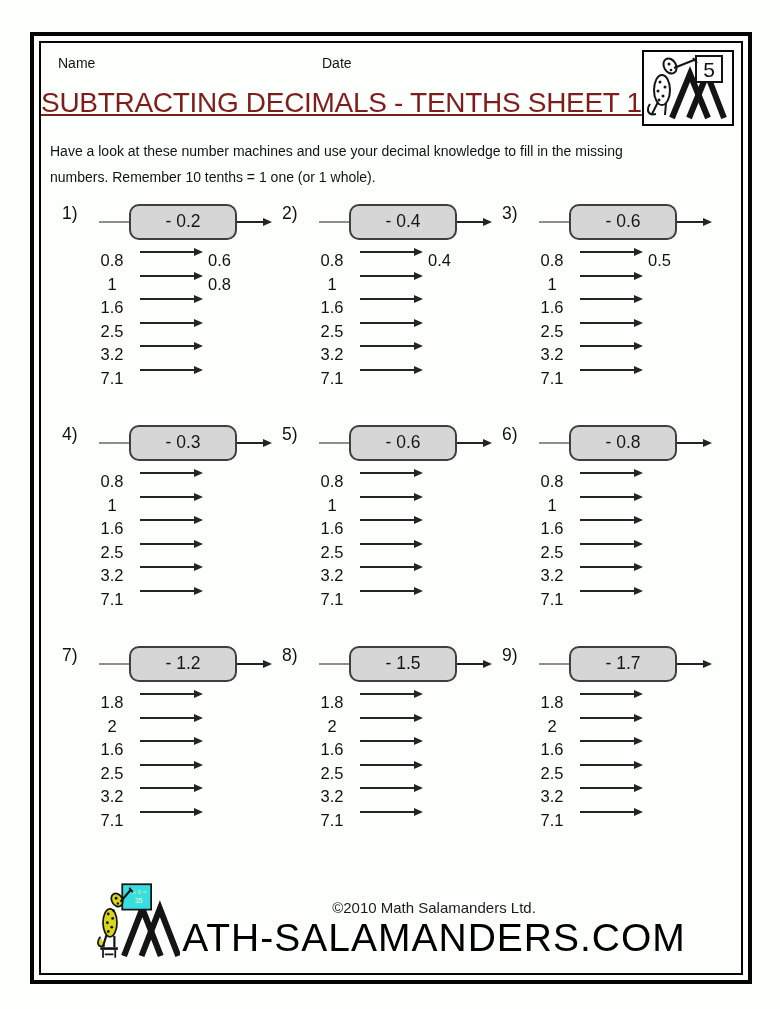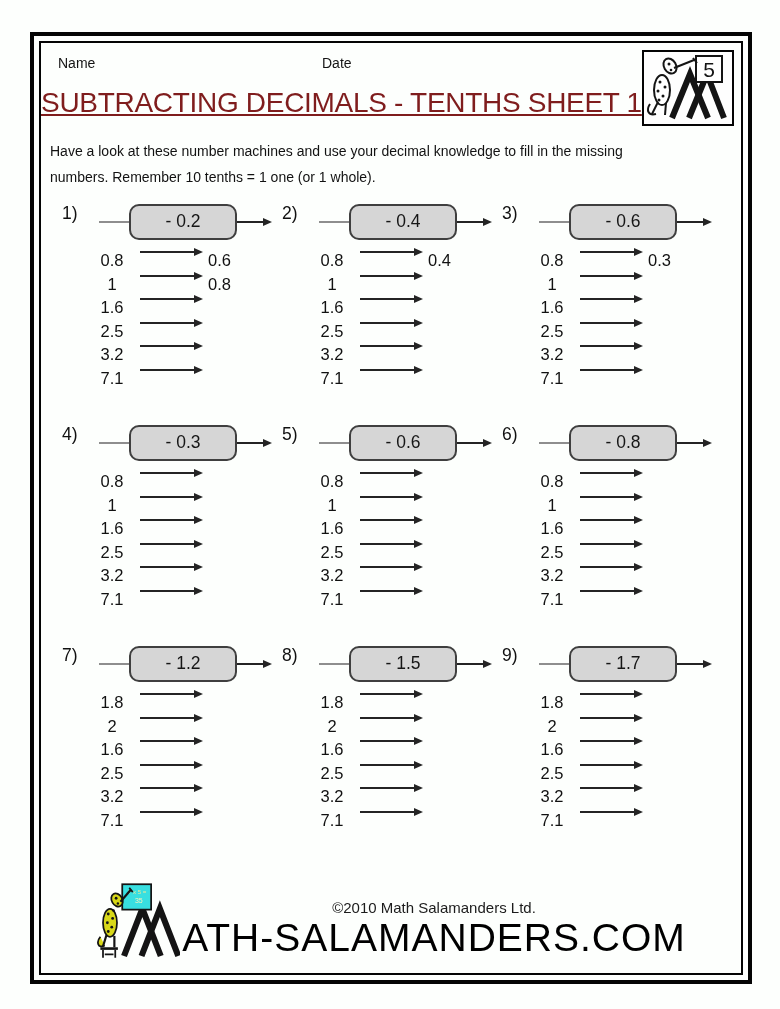--- a/index.html
+++ b/index.html
@@ -243,21 +243,21 @@
     <div class="machine-row">
       <span class="pnum">3)</span>
       <span class="in-line"></span>
       <span class="machine-box">- 0.6</span>
       <span class="arr m-out"></span>
     </div>
     <div class="io-rows">
   <div class="io-row">
     <span class="in-val">0.8</span>
     <span class="arr flow-arrow"></span>
-    <span class="out-val">0.3</span>
+    <span class="out-val">0.5</span>
   </div>
 
   <div class="io-row">
     <span class="in-val">1</span>
     <span class="arr flow-arrow"></span>
     <span class="out-val"></span>
   </div>
 
   <div class="io-row">
     <span class="in-val">1.6</span>

